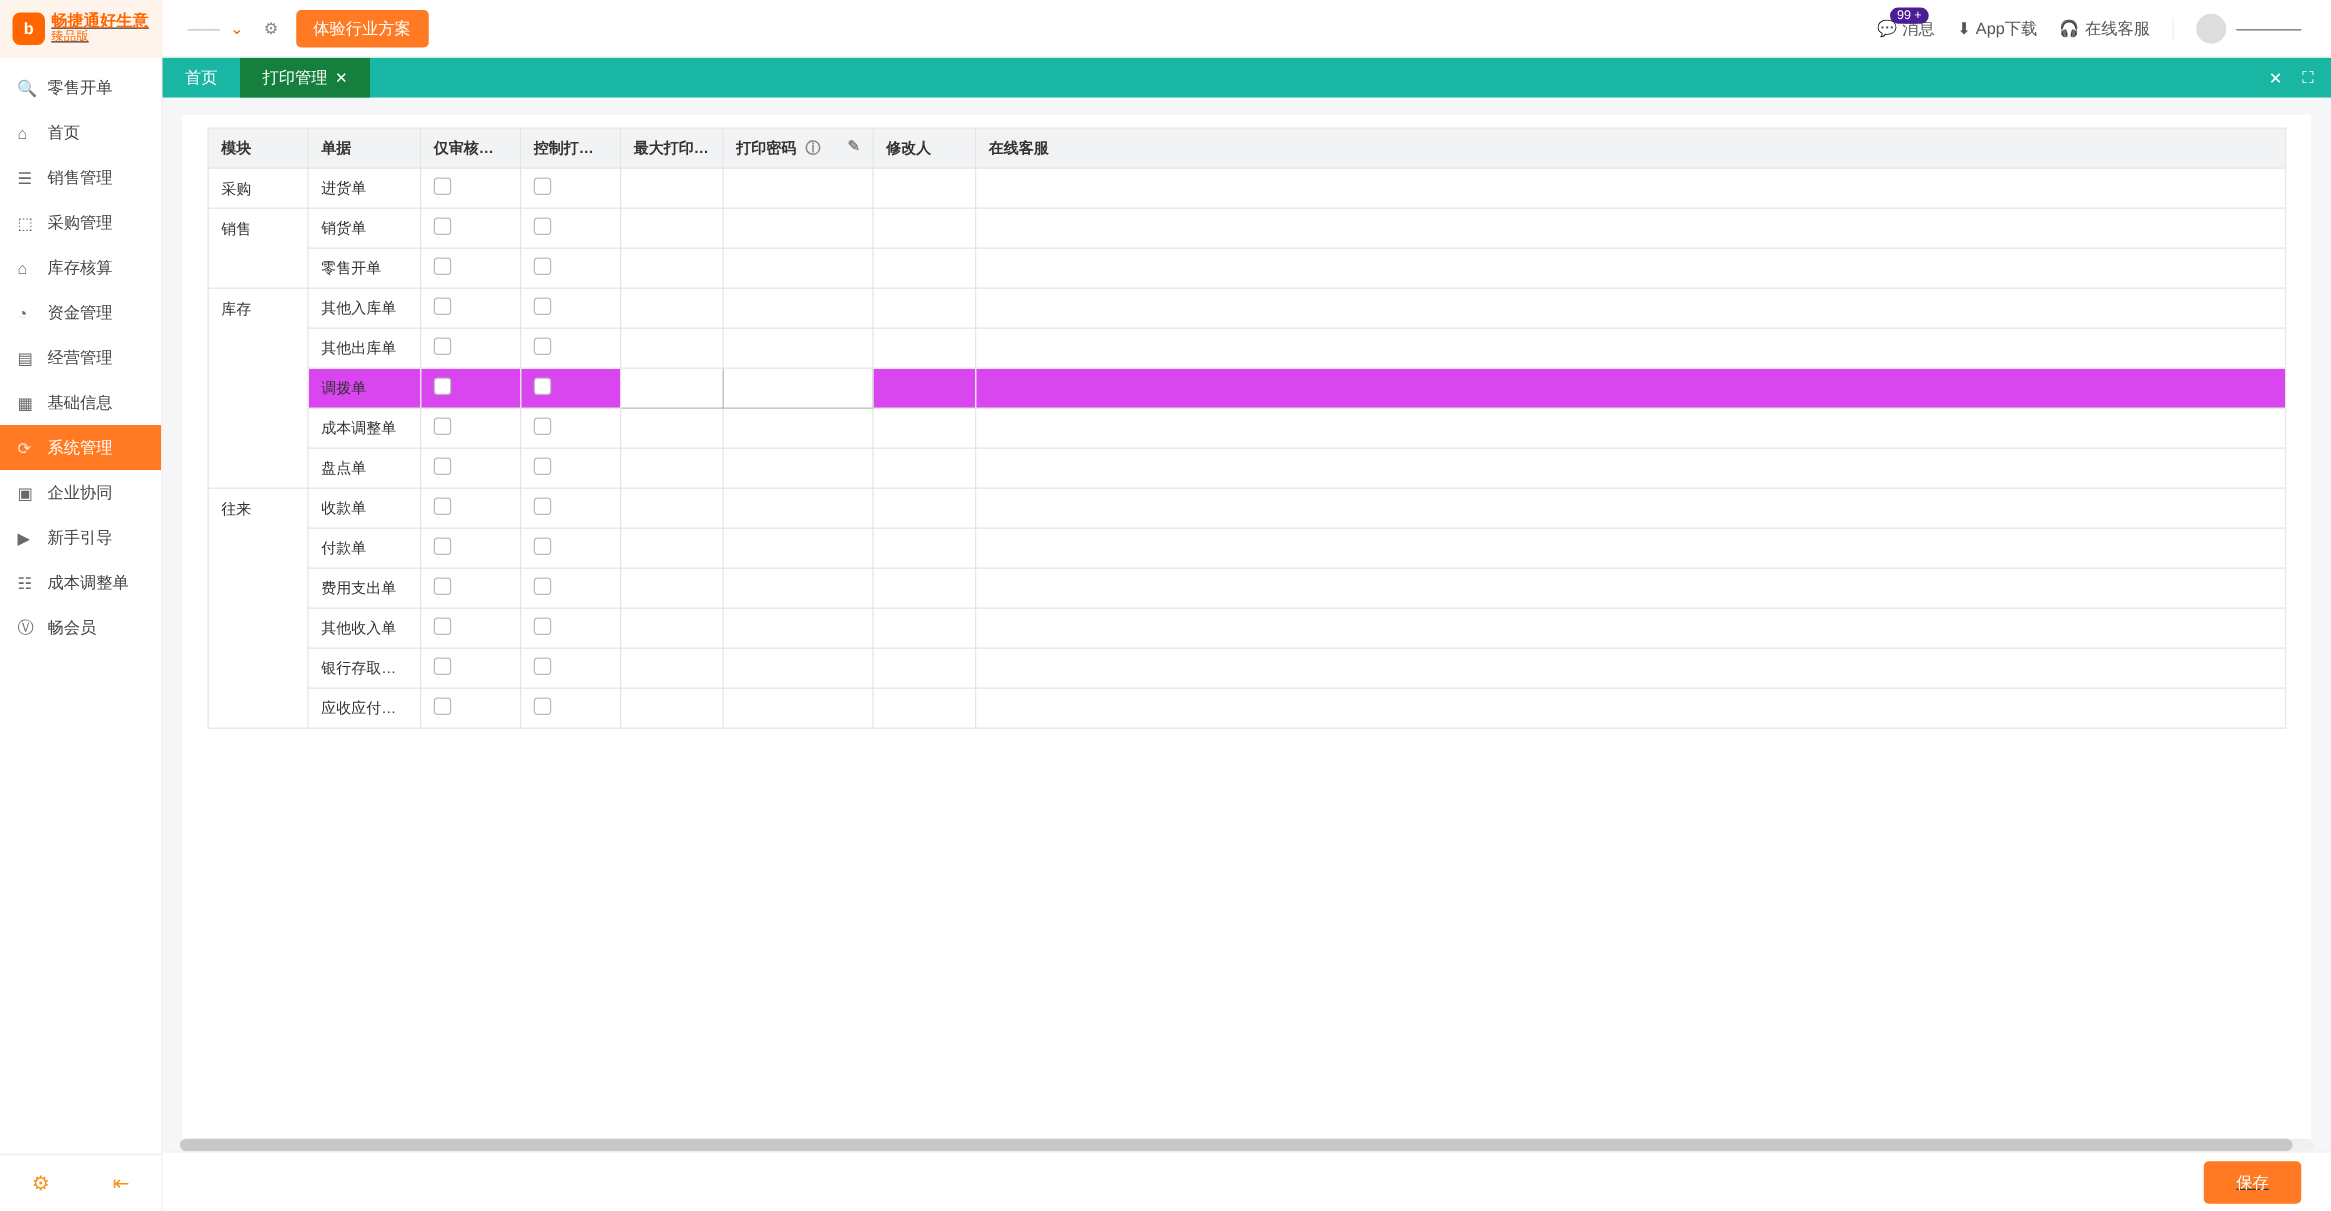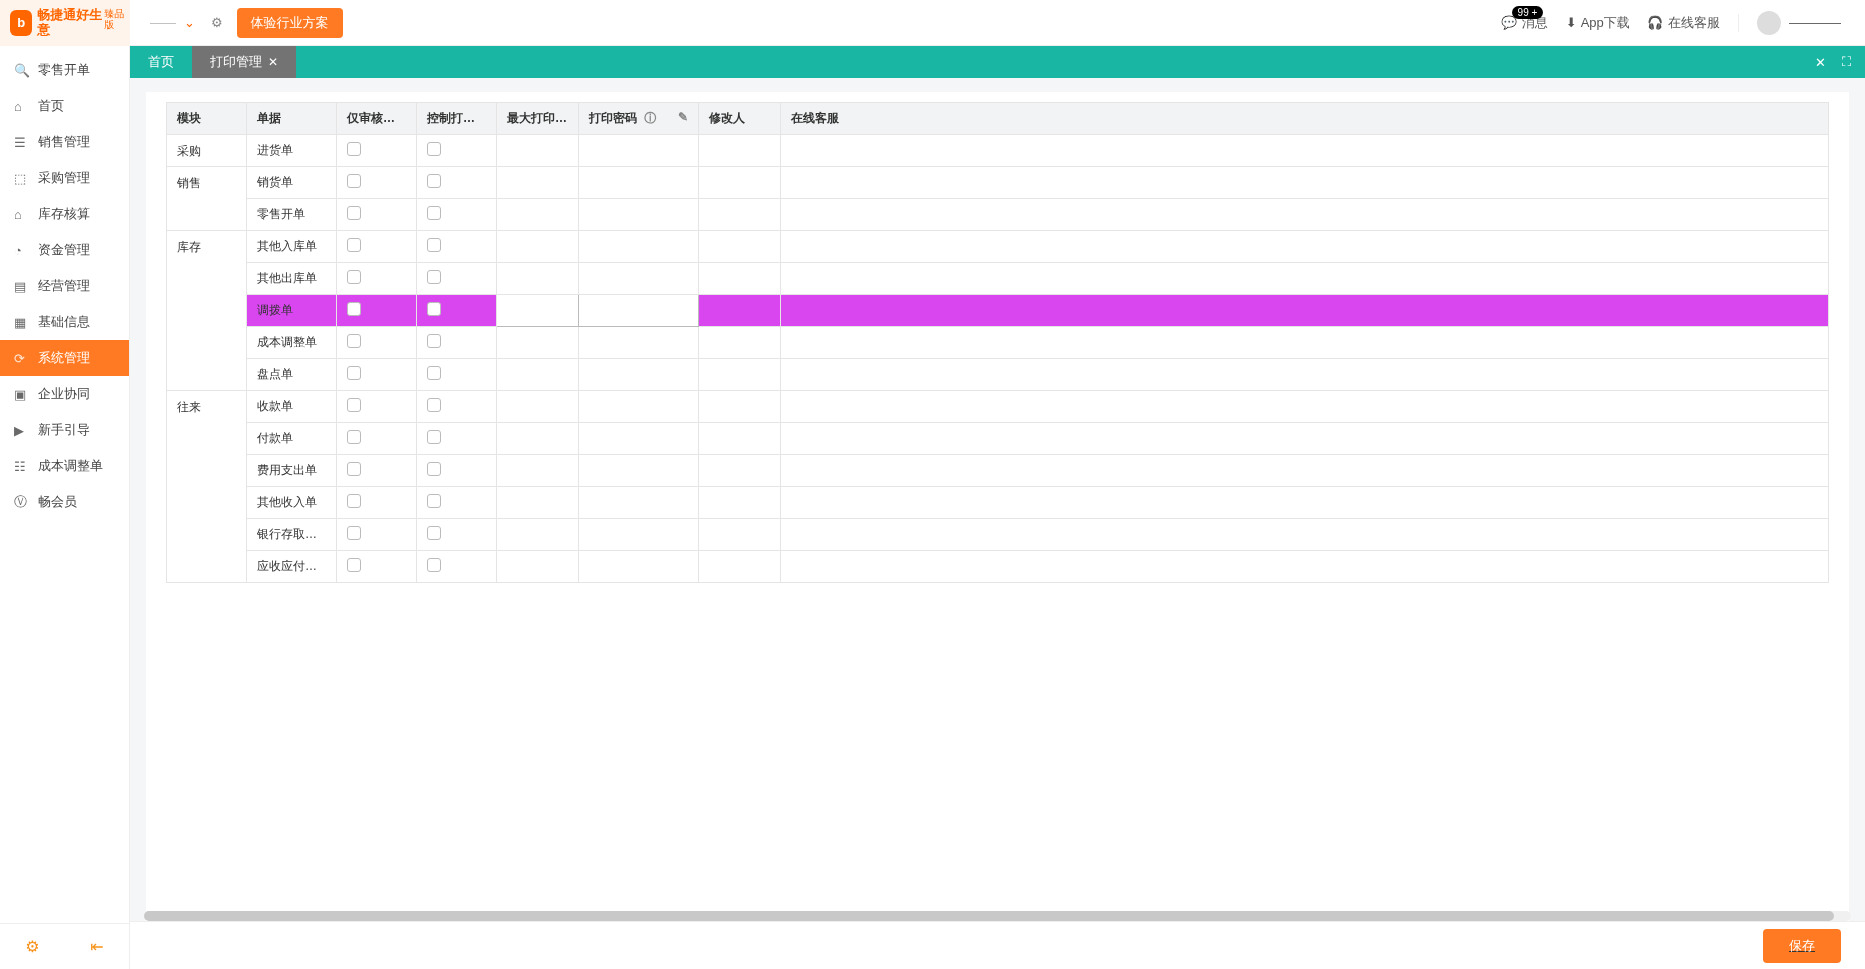--- a/index.html
+++ b/index.html
@@ -16,34 +16,34 @@
   
   .top-header {
     position:absolute; left:0; top:0; right:0; height:46px;
     background:#fff;
     display:flex; align-items:center;
     border-bottom:1px solid #eee;
     z-index:10;
   }
   .logo-area { width:130px; height:46px; display:flex; align-items:center; padding-left:10px; background:#fff4ec;}
   .logo-icon { width:26px; height:26px; background:#f60; border-radius:6px; display:flex; align-items:center; justify-content:center; color:#fff; font-weight:bold; margin-right:5px;}
-  .logo-text { display:flex; flex-direction:row; line-height:1.1;}
+  .logo-text { display:flex; flex-direction:column; line-height:1.1;text-decoration:underline;}
   .logo-title { color:#f60; font-size:13px; font-weight:600;}
   .logo-sub  { color:#f60; font-size:10px; }
   .org-selector { margin-left:20px; display:flex; align-items:center; gap:8px;}
   .org-selector .org-name { color:#bbb; }
   .org-selector .chev { color:#f60; }
   .gear { color:#888; margin-left:8px; }
   .btn-exp {
     margin-left:14px; background:#ff7a22; color:#fff; border-radius:4px;
     padding:6px 14px; cursor:pointer; font-size:13px;
   }
   .top-right { margin-left:auto; display:flex; align-items:center; gap:18px; padding-right:24px;}
   .top-right .item { display:flex; align-items:center; gap:4px; color:#555; cursor:pointer; position:relative;}
-  .badge99 { position:absolute; top:-8px; left:10px; background:#000000; color:#fff; font-size:10px; padding:1px 6px; border-radius:10px; }
+  .badge99 { position:absolute; top:-8px; left:10px; background:#4c1d95; color:#fff; font-size:10px; padding:1px 6px; border-radius:10px; }
   .avatar { width:24px; height:24px; border-radius:50%; background:#ddd; margin-right:4px;}
   .top-right .sep { width:1px; height:18px; background:#eee;}
   
   .sidebar {
     position:absolute; left:0; top:46px; bottom:0; width:130px;
     background:#fff;
     display:flex; flex-direction:column;
     border-right:1px solid #eee;
   }
   .sidebar .menu { flex:1; overflow:auto; padding-top:6px;}
@@ -56,21 +56,21 @@
   .sidebar-footer { height:46px; display:flex; align-items:center; justify-content:space-around; border-top:1px solid #eee;}
   .sidebar-footer .fbtn { color:#f7941d; cursor:pointer; font-size:16px;}
   
   .tabbar {
     position:absolute; left:130px; right:0; top:46px; height:32px;
     background:#1ab6a4; display:flex; align-items:stretch; color:#fff;
   }
   .tab {
     padding:0 18px; display:flex; align-items:center; gap:6px; cursor:pointer;
   }
-  .tab.active { background:#737373; }
+  .tab.active { background:#15803d; }
   .tab .x { font-size:12px;}
   .tab-actions { margin-left:auto; display:flex; align-items:center; gap:16px; padding-right:14px;}
   
   .content {
     position:absolute; left:130px; right:0; top:78px; bottom:48px;
     padding:14px 16px 0 16px;
   }
   .panel {
     background:#fff; width:100%; height:100%; padding:10px 20px 0 20px;
   }

